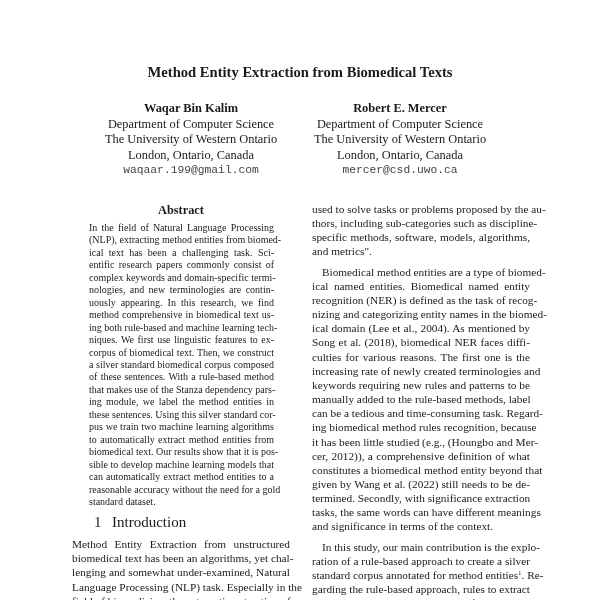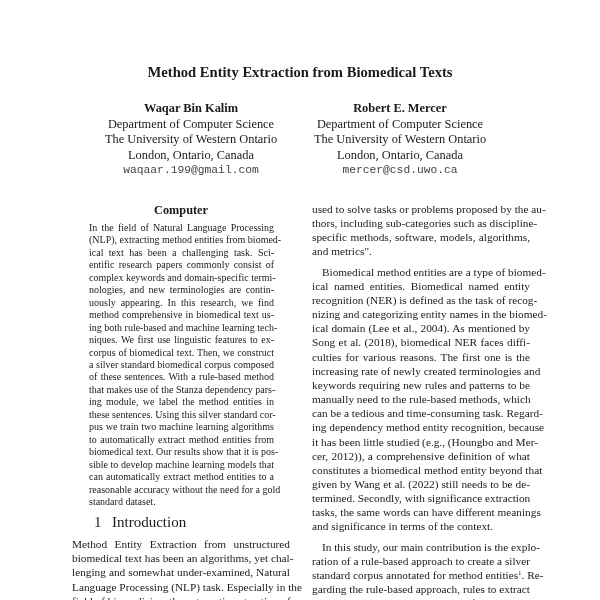--- a/index.html
+++ b/index.html
@@ -62,21 +62,21 @@
   </div>
 
   <div class="author a2">
     <div class="name">Robert E. Mercer</div>
     <div>Department of Computer Science</div>
     <div>The University of Western Ontario</div>
     <div>London, Ontario, Canada</div>
     <div class="email">mercer@csd.uwo.ca</div>
   </div>
 
-  <div class="abstract-heading">Computer</div>
+  <div class="abstract-heading">Abstract</div>
 
   <div class="abstract-body">
     <span class="line">In the field of Natural Language Processing</span>
     <span class="line">(NLP), extracting method entities from biomed-</span>
     <span class="line">ical text has been a challenging task. Sci-</span>
     <span class="line">entific research papers commonly consist of</span>
     <span class="line">complex keywords and domain-specific termi-</span>
     <span class="line">nologies, and new terminologies are contin-</span>
     <span class="line">uously appearing. In this research, we find</span>
     <span class="line">method comprehensive in biomedical text us-</span>
@@ -119,23 +119,23 @@
     <p class="para" style="text-indent:0;">
       <span class="line" style="padding-left:10px;">Biomedical method entities are a type of biomed-</span>
       <span class="line">ical named entities. Biomedical named entity</span>
       <span class="line">recognition (NER) is defined as the task of recog-</span>
       <span class="line">nizing and categorizing entity names in the biomed-</span>
       <span class="line">ical domain (Lee et al., 2004). As mentioned by</span>
       <span class="line">Song et al. (2018), biomedical NER faces diffi-</span>
       <span class="line">culties for various reasons. The first one is the</span>
       <span class="line">increasing rate of newly created terminologies and</span>
       <span class="line">keywords requiring new rules and patterns to be</span>
-      <span class="line">manually need to the rule-based methods, which</span>
+      <span class="line">manually added to the rule-based methods, label</span>
       <span class="line">can be a tedious and time-consuming task. Regard-</span>
-      <span class="line">ing dependency method entity recognition, because</span>
+      <span class="line">ing biomedical method rules recognition, because</span>
       <span class="line">it has been little studied (e.g., (Houngbo and Mer-</span>
       <span class="line">cer, 2012)), a comprehensive definition of what</span>
       <span class="line">constitutes a biomedical method entity beyond that</span>
       <span class="line">given by Wang et al. (2022) still needs to be de-</span>
       <span class="line">termined. Secondly, with significance extraction</span>
       <span class="line">tasks, the same words can have different meanings</span>
       <span class="line last">and significance in terms of the context.</span>
     </p>
     <p class="para" style="text-indent:0;">
       <span class="line" style="padding-left:10px;">In this study, our main contribution is the explo-</span>

